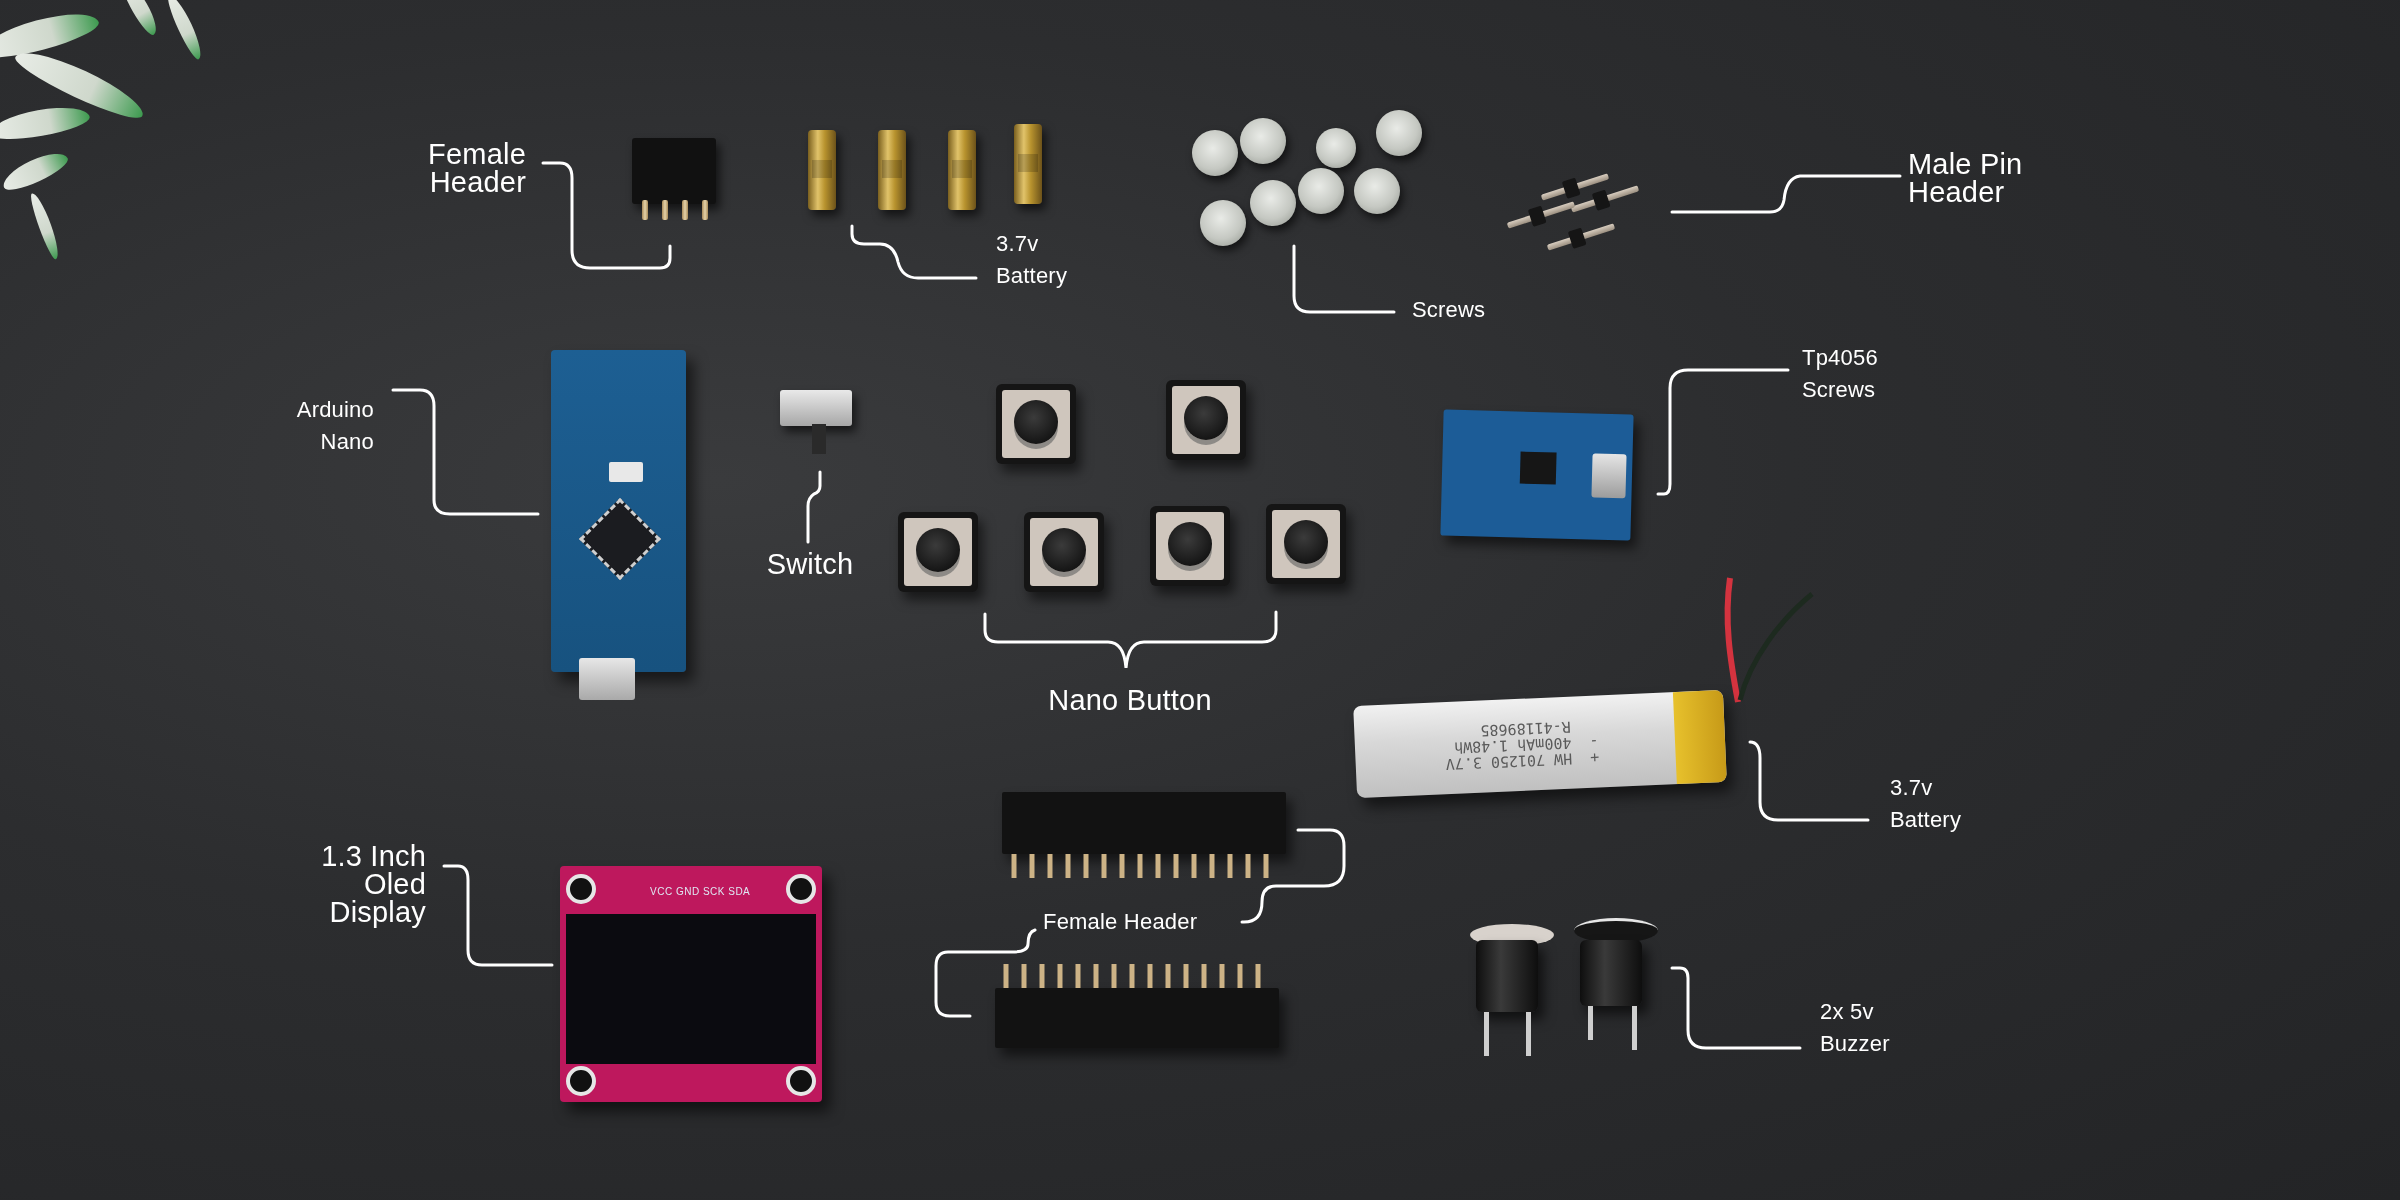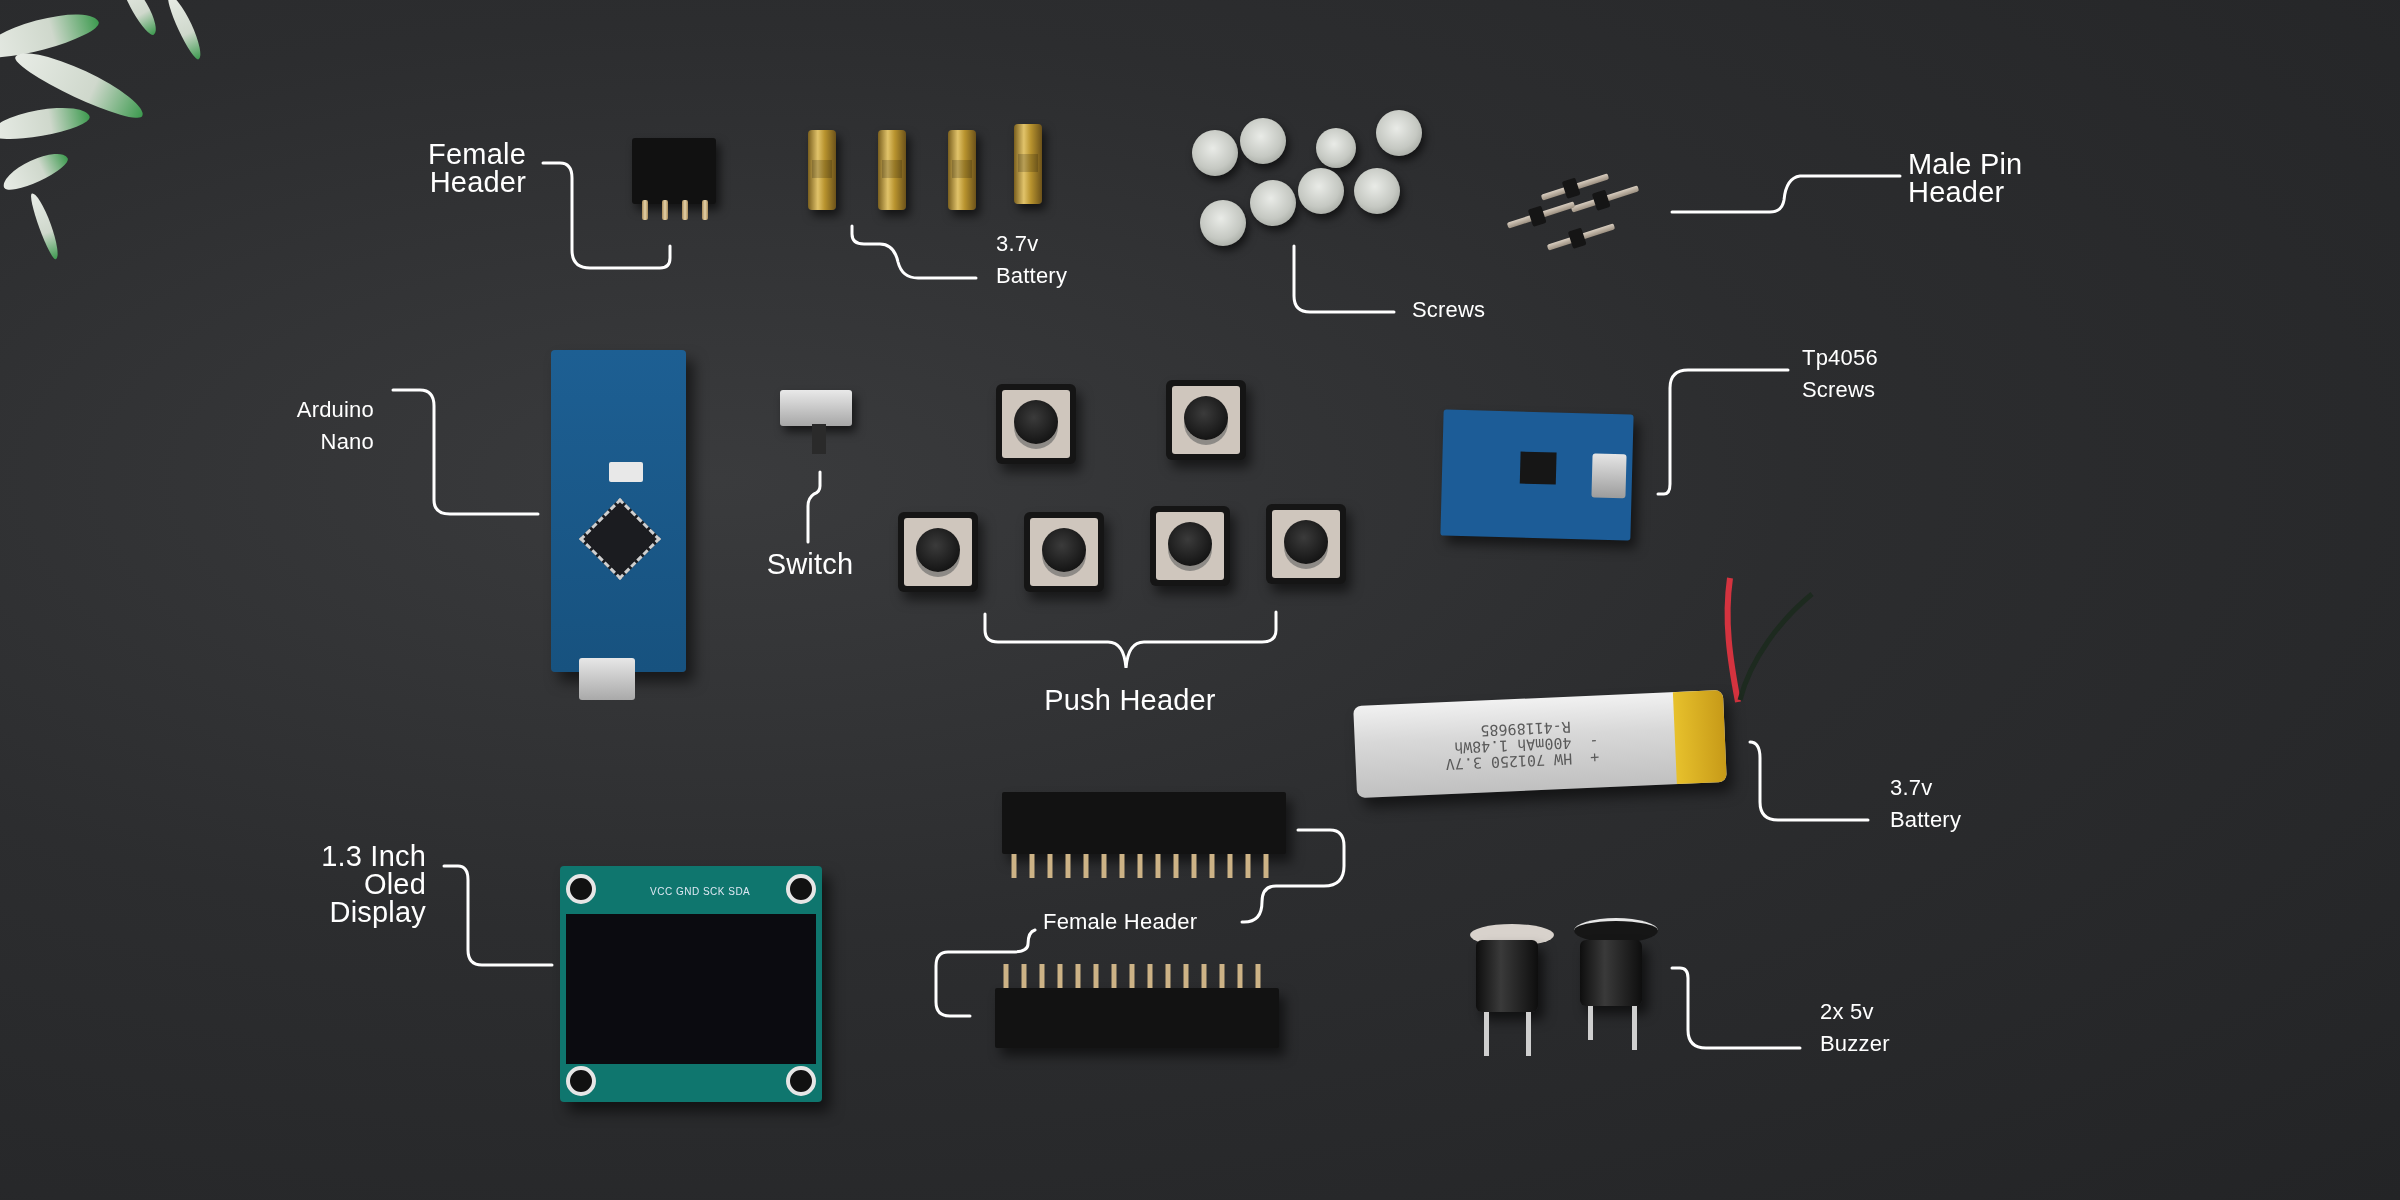--- a/index.html
+++ b/index.html
@@ -60,21 +60,21 @@
   .tp .ic { position:absolute; left:78px; top:40px; width:36px; height:32px; background:#161616; }
   .tp .musb { position:absolute; left:150px; top:40px; width:34px; height:44px; background:linear-gradient(#e5e5e5,#9c9c9c); border-radius:3px; }
 
   
   .batt { left:1355px; top:698px; width:370px; height:92px; border-radius:8px; transform:rotate(-2.5deg);
     background:linear-gradient(180deg,#f1f1f1 0%,#d8d8d8 40%,#c0c0c0 100%); box-shadow:6px 10px 14px rgba(0,0,0,.55); }
   .batt .tab { position:absolute; right:0; top:0; width:50px; height:100%; background:linear-gradient(90deg,#e7c12c,#c79a18); border-radius:0 8px 8px 0; }
   .batt .print { position:absolute; left:90px; top:22px; color:#5a5a5a; font-family:"DejaVu Sans Mono", monospace; font-size:15px; line-height:16px; transform:rotate(180deg); white-space:pre; }
 
   
-  .oled { left:560px; top:866px; width:262px; height:236px; background:#0f766e; border-radius:4px; box-shadow:8px 10px 14px rgba(0,0,0,.55);text-decoration:underline; }
+  .oled { left:560px; top:866px; width:262px; height:236px; background:#be185d; border-radius:4px; box-shadow:8px 10px 14px rgba(0,0,0,.55);text-decoration:underline; }
   .oled .screen { position:absolute; left:6px; top:48px; width:250px; height:150px; background:#0b0b10; }
   .oled .mh { position:absolute; width:22px; height:22px; border-radius:50%; background:#111; border:4px solid #e6e6e6; }
   .oled .pinlabels { position:absolute; left:90px; top:20px; font-size:10px; color:#dfe8f3; letter-spacing:0.5px; }
 
   
   .fhl { position:absolute; height:62px; background:#121212; border-radius:2px; box-shadow:6px 8px 12px rgba(0,0,0,.55); }
 
   
   .buzz { position:absolute; width:62px; height:72px; background:linear-gradient(90deg,#0e0e0e,#3a3a3a 40%,#0e0e0e); border-radius:6px; box-shadow:6px 8px 12px rgba(0,0,0,.6); }
   .buzz .leg { position:absolute; width:5px; height:44px; background:#cfcfcf; top:72px; }
@@ -253,21 +253,21 @@
   <div class="label small right" style="left:420px;top:140px;width:106px;">Female
 Header</div>
   <div class="label" style="left:996px;top:228px;">3.7v
 Battery</div>
   <div class="label" style="left:1412px;top:294px;">Screws</div>
   <div class="label small" style="left:1908px;top:150px;">Male Pin
 Header</div>
   <div class="label right" style="left:240px;top:362px;width:134px;margin-top:32px;">Arduino
 Nano</div>
   <div class="label small center" style="left:760px;top:550px;width:100px;">Switch</div>
-  <div class="label small center" style="left:1030px;top:686px;width:200px;">Push Header</div>
+  <div class="label small center" style="left:1030px;top:686px;width:200px;">Nano Button</div>
   <div class="label" style="left:1802px;top:342px;">Tp4056
 Screws</div>
   <div class="label" style="left:1890px;top:772px;">3.7v
 Battery</div>
   <div class="label small right" style="left:270px;top:842px;width:156px;">1.3 Inch
 Oled Display</div>
   <div class="label" style="left:1043px;top:906px;">Female Header</div>
   <div class="label" style="left:1820px;top:996px;">2x 5v
 Buzzer</div>
 

